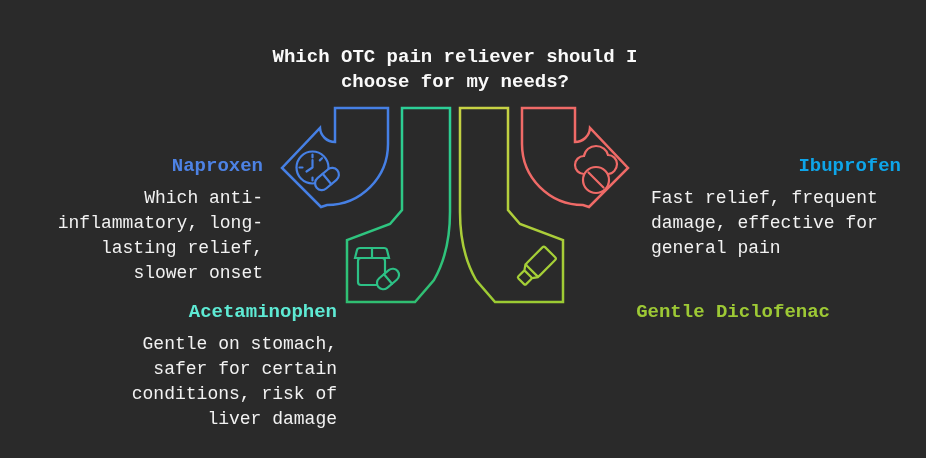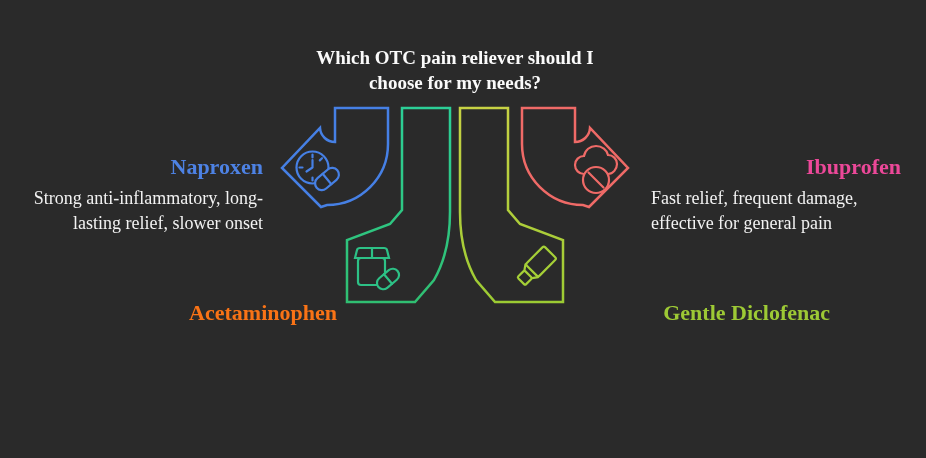--- a/index.html
+++ b/index.html
@@ -1,58 +1,58 @@
 <!DOCTYPE html>
 <html><head>
 <meta charset="utf-8">
 <style>
   html,body{margin:0;padding:0;background:#1f1f1f;}
   .canvas{
     position:relative;
     width:926px;height:458px;
     background:#2a2a2a;
     overflow:hidden;
-    font-family:Liberation Serif, serif;
+    font-family:Liberation Mono, monospace;
     color:#f2f2f2;
   }
   .title{
     position:absolute;
     top:45px;left:0;right:0;
     text-align:center;
     transform:translateX(-8px);
     font-size:19px;
     font-weight:700;
     line-height:25px;
     color:#fafafa;
   }
   .arrows-svg{
     position:absolute;
     left:280px;top:100px;
     width:360px;height:215px;
   }
   .option{position:absolute;}
   .option h3{
     margin:0 0 9px 0;
-    font-size:22px;
+    font-size:19px;
     line-height:21px;
     font-weight:700;
     text-align:right;
   }
   .option p{
     margin:0;
     font-size:18px;
     line-height:25px;
     color:#f2f2f2;
   }
   .option.naproxen{left:31px;top:156px;width:232px;text-align:right;}
   .option.naproxen h3{color:#4d82e4;}
   .option.ibuprofen{left:651px;top:156px;width:250px;text-align:left;}
-  .option.ibuprofen h3{color:#ec4899;}
+  .option.ibuprofen h3{color:#0ea5e9;}
   .option.acetaminophen{left:87px;top:302px;width:250px;text-align:right;}
-  .option.acetaminophen h3{color:#f97316;}
+  .option.acetaminophen h3{color:#5eead4;}
   .option.diclofenac{left:580px;top:302px;width:250px;text-align:left;}
   .option.diclofenac h3{color:#9dc935;}
 </style>
 </head>
 <body>
 
 <div class="canvas">
 
   <div class="title">
     <span style="display:block">Which OTC pain reliever should I</span>
@@ -111,29 +111,30 @@
       <g stroke-width="2.2" stroke-linecap="round">
         <path d="M 304 74 C 299 74 295 70 295 65 C 295 60 299 56 304 56 C 305 50 310 46 316 46 C 322 46 327 50 328 55 C 333 55 337 59 337 64 C 337 69 333 74 328 74 Z"></path>
         <circle cx="316" cy="80" r="13" fill="#2a2a2a"></circle>
         <line x1="308.5" y1="72.5" x2="323.5" y2="87.5"></line>
       </g>
     </g>
   </svg>
 
   <div class="option naproxen">
     <h3>Naproxen</h3>
-    <p>Strong anti-inflammatory, long-lasting relief, slower onset</p>
+    <p>Which anti-inflammatory, long-lasting relief, slower onset</p>
   </div>
 
   <div class="option ibuprofen">
     <h3>Ibuprofen</h3>
     <p>Fast relief, frequent damage, effective for general pain</p>
   </div>
 
   <div class="option acetaminophen">
     <h3>Acetaminophen</h3>
+    <p>Gentle on stomach, safer for certain conditions, risk of liver damage</p>
   </div>
 
   <div class="option diclofenac">
     <h3>Gentle Diclofenac</h3>
   </div>
 
 </div>
 
 </body></html>

